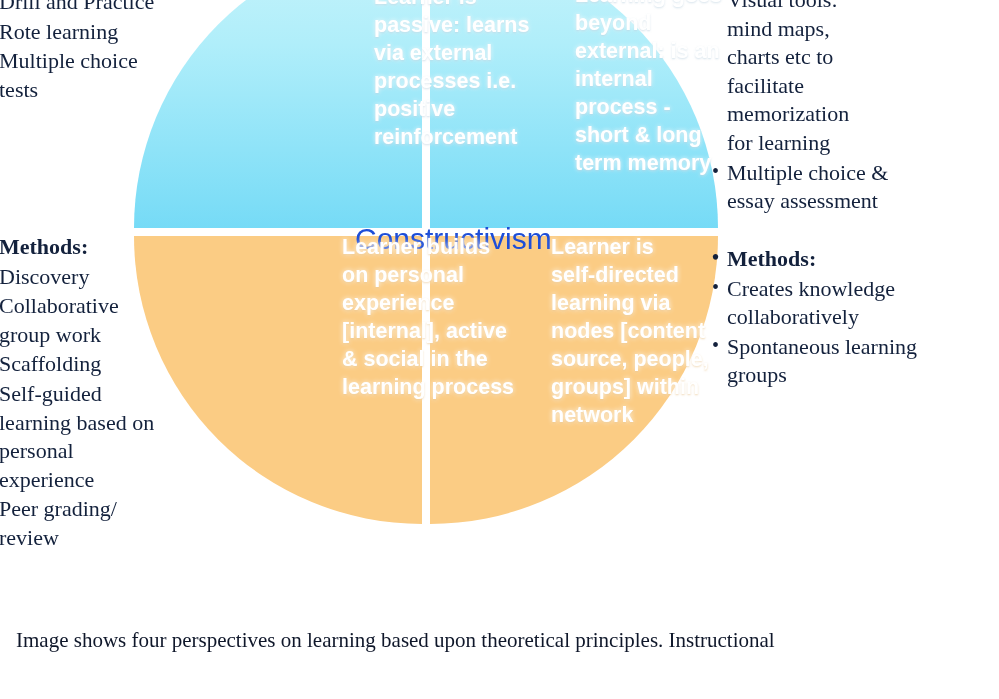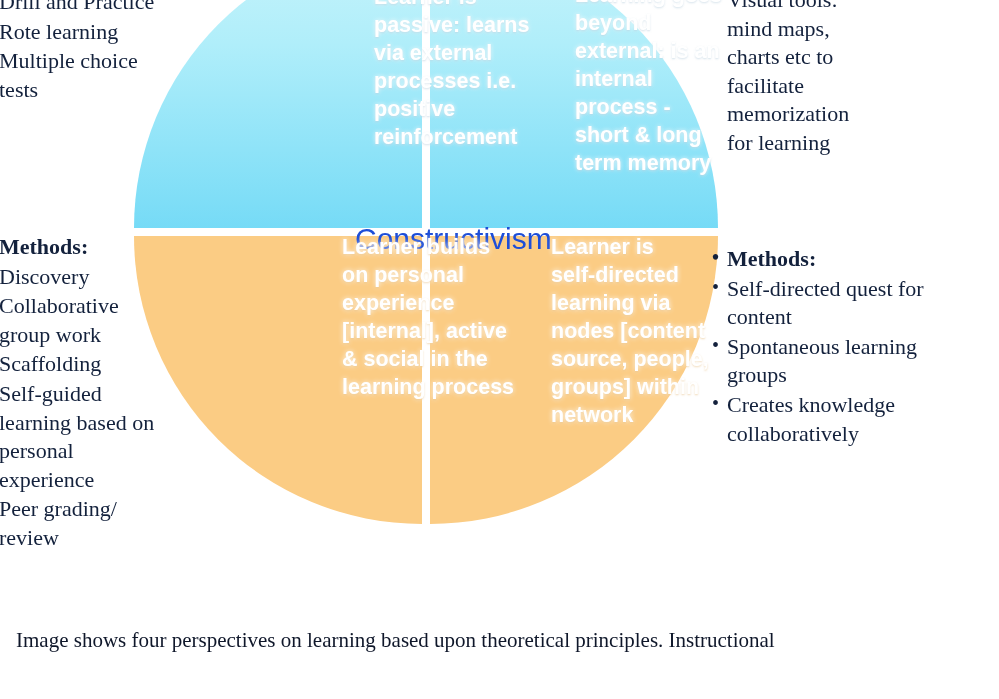--- a/index.html
+++ b/index.html
@@ -226,27 +226,27 @@
 review</div>
     </div>
 
   <div class="side-col" id="col-top-right">
       <div class="bullet-item">Visual tools:
 mind maps,
 charts etc to
 facilitate
 memorization
 for learning</div>
+      <div class="bullet-item">Multiple choice &amp;
+essay assessment</div>
     </div>
 
   <div class="side-col" id="col-bottom-right">
       <div class="bullet-item bold">Methods:</div>
-      <div class="bullet-item">Self-directed quest for
-content</div>
+      <div class="bullet-item">Creates knowledge
+collaboratively</div>
       <div class="bullet-item">Spontaneous learning
 groups</div>
-      <div class="bullet-item">Creates knowledge
-collaboratively</div>
     </div>
 
   <div id="caption">Image shows four perspectives on learning based upon theoretical principles. Instructional</div>
 
 </div>
 
 </body></html>

